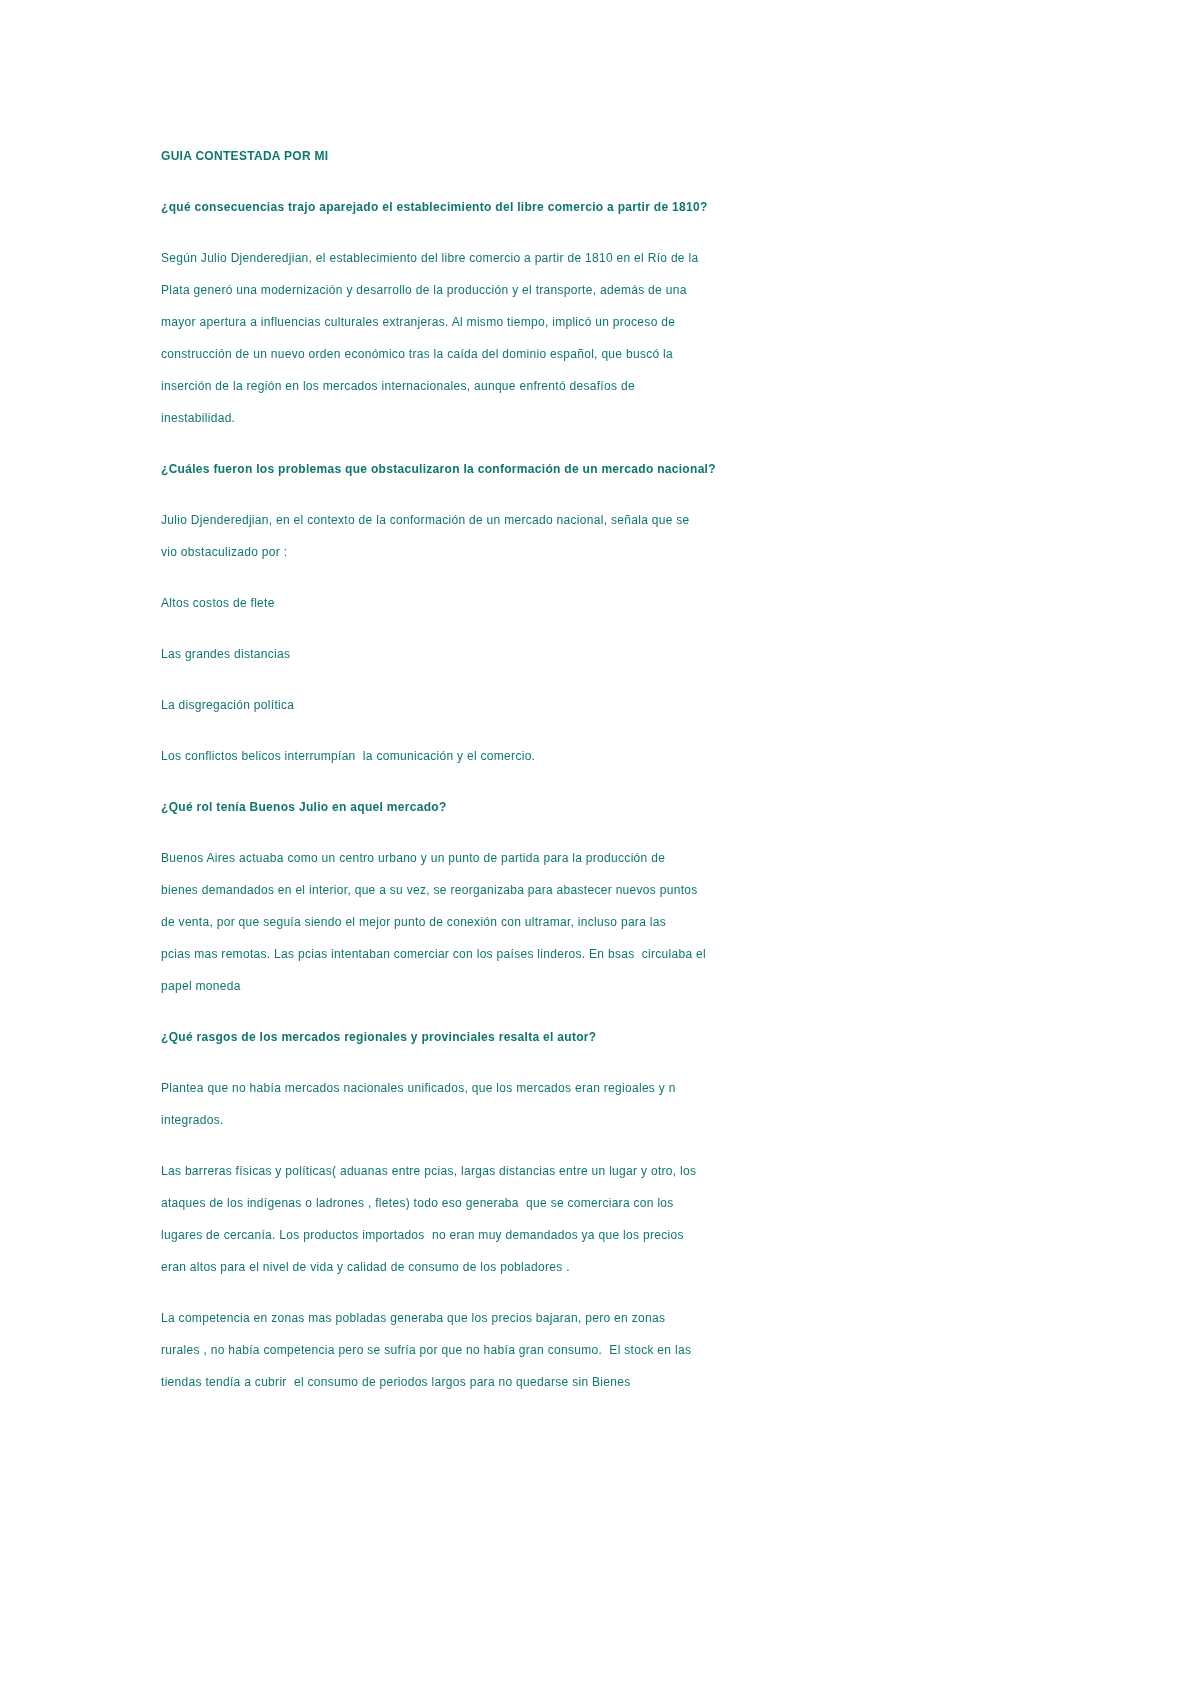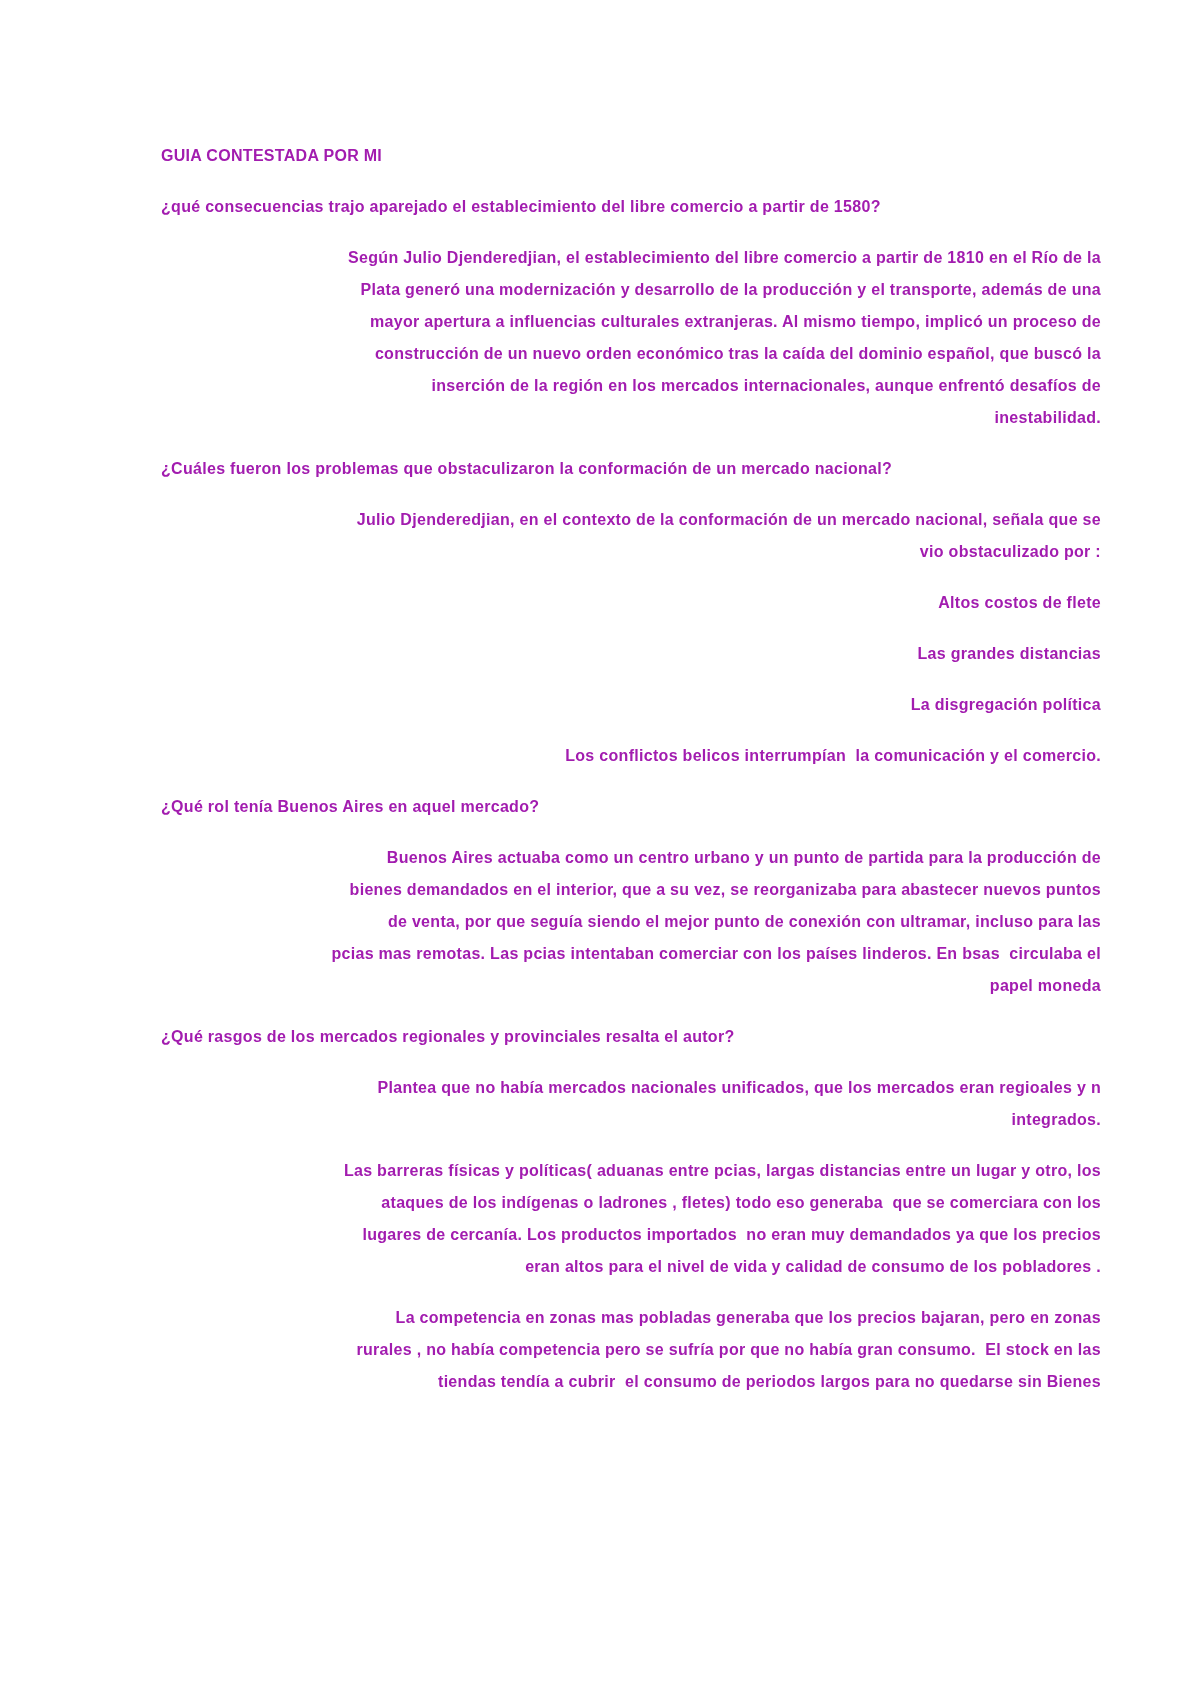--- a/index.html
+++ b/index.html
@@ -17,55 +17,54 @@
     color: #1c1c1c;
   }
   .content {
     position: absolute;
     top: 140px;
     left: 161px;
     width: 940px;
   }
   .para, .heading {
     margin: 0 0 19px 0;
-    font-size: 16px;
+    font-size: 12px;
     line-height: 32px;
     letter-spacing: 0.3px;
     white-space: pre-wrap;
-    color: #a21caf;
+    color: #0f766e;
   }
   .heading {
     font-weight: 700;
   }
   .para {
-    font-weight: 700;
-    text-align: right;
+    font-weight: 400;
   }
 </style>
 </head>
 <body>
 
 <div class="page">
   <div class="content">
     <p class="heading">GUIA CONTESTADA POR MI</p>
-    <p class="heading">¿qué consecuencias trajo aparejado el establecimiento del libre comercio a partir de 1580?</p>
+    <p class="heading">¿qué consecuencias trajo aparejado el establecimiento del libre comercio a partir de 1810?</p>
     <p class="para">Según Julio Djenderedjian, el establecimiento del libre comercio a partir de 1810 en el Río de la
 Plata generó una modernización y desarrollo de la producción y el transporte, además de una
 mayor apertura a influencias culturales extranjeras. Al mismo tiempo, implicó un proceso de
 construcción de un nuevo orden económico tras la caída del dominio español, que buscó la
 inserción de la región en los mercados internacionales, aunque enfrentó desafíos de
 inestabilidad.</p>
     <p class="heading">¿Cuáles fueron los problemas que obstaculizaron la conformación de un mercado nacional?</p>
     <p class="para">Julio Djenderedjian, en el contexto de la conformación de un mercado nacional, señala que se
 vio obstaculizado por :</p>
     <p class="para">Altos costos de flete</p>
     <p class="para">Las grandes distancias</p>
     <p class="para">La disgregación política</p>
     <p class="para">Los conflictos belicos interrumpían  la comunicación y el comercio.</p>
-    <p class="heading">¿Qué rol tenía Buenos Aires en aquel mercado?</p>
+    <p class="heading">¿Qué rol tenía Buenos Julio en aquel mercado?</p>
     <p class="para">Buenos Aires actuaba como un centro urbano y un punto de partida para la producción de
 bienes demandados en el interior, que a su vez, se reorganizaba para abastecer nuevos puntos
 de venta, por que seguía siendo el mejor punto de conexión con ultramar, incluso para las
 pcias mas remotas. Las pcias intentaban comerciar con los países linderos. En bsas  circulaba el
 papel moneda</p>
     <p class="heading">¿Qué rasgos de los mercados regionales y provinciales resalta el autor?</p>
     <p class="para">Plantea que no había mercados nacionales unificados, que los mercados eran regioales y n
 integrados.</p>
     <p class="para">Las barreras físicas y políticas( aduanas entre pcias, largas distancias entre un lugar y otro, los
 ataques de los indígenas o ladrones , fletes) todo eso generaba  que se comerciara con los

